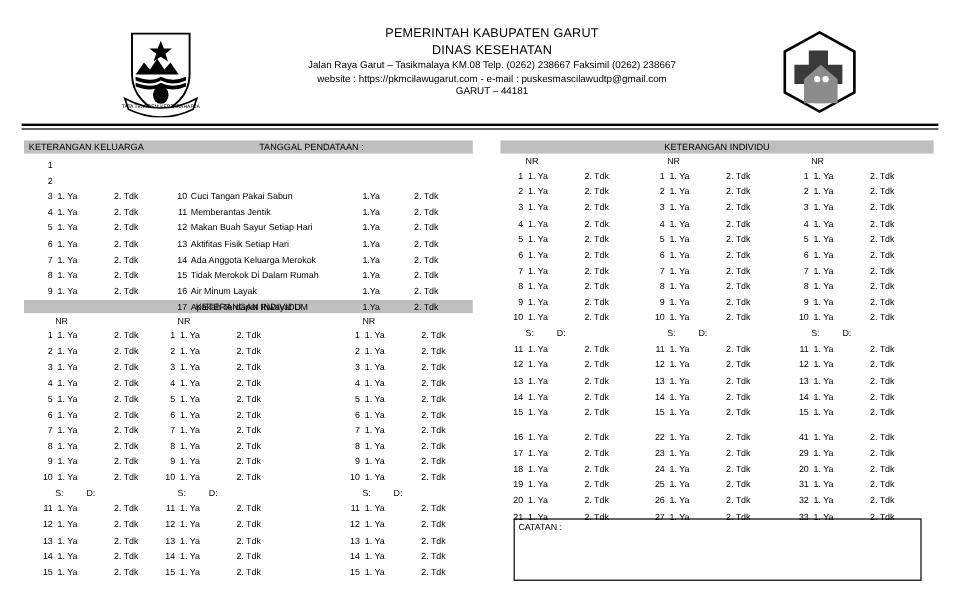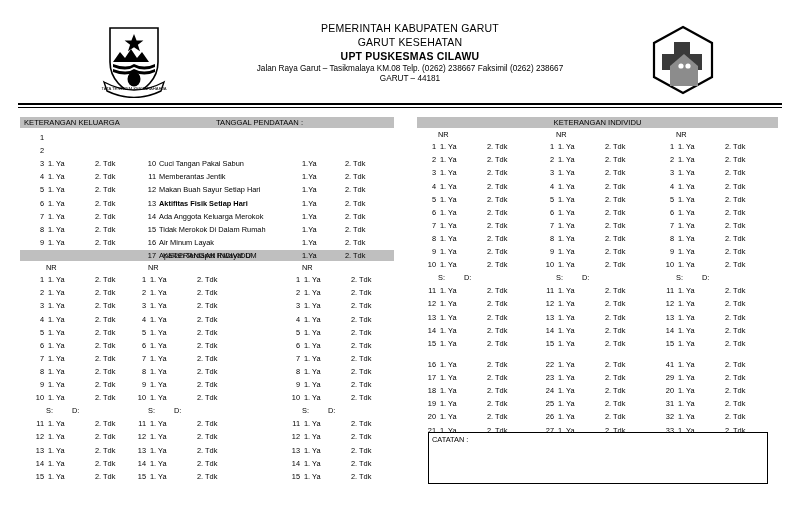--- a/index.html
+++ b/index.html
@@ -71,23 +71,23 @@
         <path d="M13 42 q14 5 21 0 q10 5 21 0 v3 q-11 5 -21 0 q-8 5 -21 0 z" fill="#000"></path>
         <path d="M13 47 q14 5 21 0 q10 5 21 0 v3 q-11 5 -21 0 q-8 5 -21 0 z" fill="#000"></path>
         <ellipse cx="34" cy="57" rx="6.5" ry="7.5" fill="#000"></ellipse>
         <path d="M4 60 q30 16 60 0 l-3 9 q-27 13 -54 0 z" fill="#fff" stroke="#000" stroke-width="1.4"></path>
         <text x="34" y="68" font-size="4.2" text-anchor="middle" fill="#000" font-family="'Liberation Sans',sans-serif">TATA TENTREM KERTARAHARJA</text>
       </svg>
     </div>
 
     <div class="header-text">
       <span class="h-line h1">PEMERINTAH KABUPATEN GARUT</span>
-      <span class="h-line h2">GARUT KESEHATAN</span>
-      <span class="h-line h3">UPT PUSKESMAS CILAWU</span>
+      <span class="h-line h2">DINAS KESEHATAN</span>
       <span class="h-line h4">Jalan Raya Garut – Tasikmalaya KM.08 Telp. (0262) 238667 Faksimil (0262) 238667</span>
+      <span class="h-line h5">website : https://pkmcilawugarut.com -  e-mail : puskesmascilawudtp@gmail.com</span>
       <span class="h-line h6">GARUT – 44181</span>
     </div>
 
     <div class="logo-right">
       <svg viewBox="0 0 70 72" width="70" height="72">
         <polygon points="35,3 64,19 64,53 35,69 6,53 6,19" fill="#fff" stroke="#000" stroke-width="2.2"></polygon>
         <path d="M26 18 h16 v12 h12 v16 h-12 v12 h-16 v-12 h-12 v-16 h12 z" fill="#3a3a3a"></path>
         <path d="M36 30 l14 12 v20 h-28 v-20 z" fill="#8c8c8c"></path>
         <rect x="31" y="50" width="10" height="12" fill="#8c8c8c"></rect>
         <circle cx="33" cy="42" r="2.6" fill="#fff"></circle>
@@ -147,21 +147,21 @@
       <span class="t" style="left: 345px; top: 160.2px;">2. Tdk</span>
       <span class="t num" style="left: auto; top: 173.3px; right: 644px;">11</span>
       <span class="t" style="left: 159px; top: 173.3px;">Memberantas Jentik</span>
       <span class="t" style="left: 302px; top: 173.3px;">1.Ya</span>
       <span class="t" style="left: 345px; top: 173.3px;">2. Tdk</span>
       <span class="t num" style="left: auto; top: 186.4px; right: 644px;">12</span>
       <span class="t" style="left: 159px; top: 186.4px;">Makan Buah Sayur Setiap Hari</span>
       <span class="t" style="left: 302px; top: 186.4px;">1.Ya</span>
       <span class="t" style="left: 345px; top: 186.4px;">2. Tdk</span>
       <span class="t num" style="left: auto; top: 199.5px; right: 644px;">13</span>
-      <span class="t" style="left: 159px; top: 199.5px; font-weight: bold;">Aktifitas Fisik Setiap Hari</span>
+      <span class="t" style="left: 159px; top: 199.5px;">Aktifitas Fisik Setiap Hari</span>
       <span class="t" style="left: 302px; top: 199.5px;">1.Ya</span>
       <span class="t" style="left: 345px; top: 199.5px;">2. Tdk</span>
       <span class="t num" style="left: auto; top: 212.6px; right: 644px;">14</span>
       <span class="t" style="left: 159px; top: 212.6px;">Ada Anggota Keluarga Merokok</span>
       <span class="t" style="left: 302px; top: 212.6px;">1.Ya</span>
       <span class="t" style="left: 345px; top: 212.6px;">2. Tdk</span>
       <span class="t num" style="left: auto; top: 225.7px; right: 644px;">15</span>
       <span class="t" style="left: 159px; top: 225.7px;">Tidak Merokok Di Dalam Rumah</span>
       <span class="t" style="left: 302px; top: 225.7px;">1.Ya</span>
       <span class="t" style="left: 345px; top: 225.7px;">2. Tdk</span>

